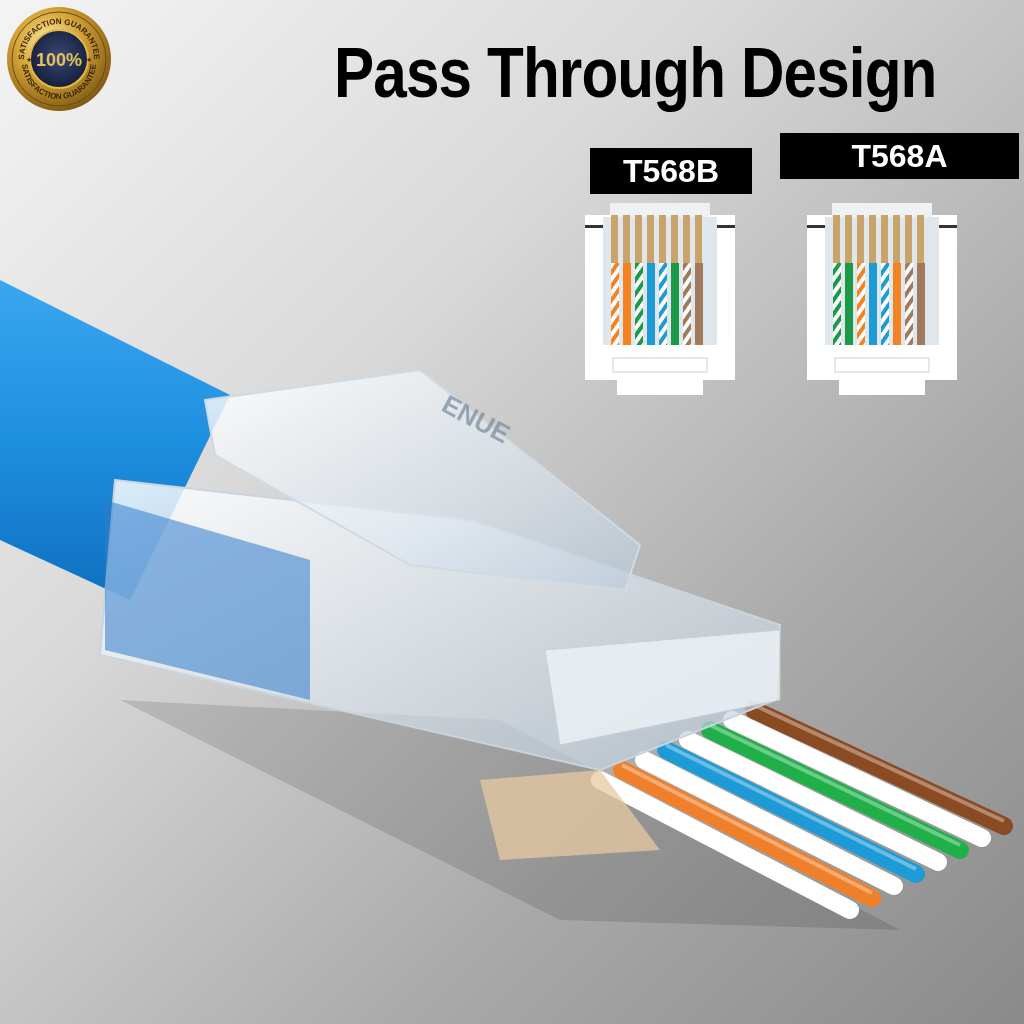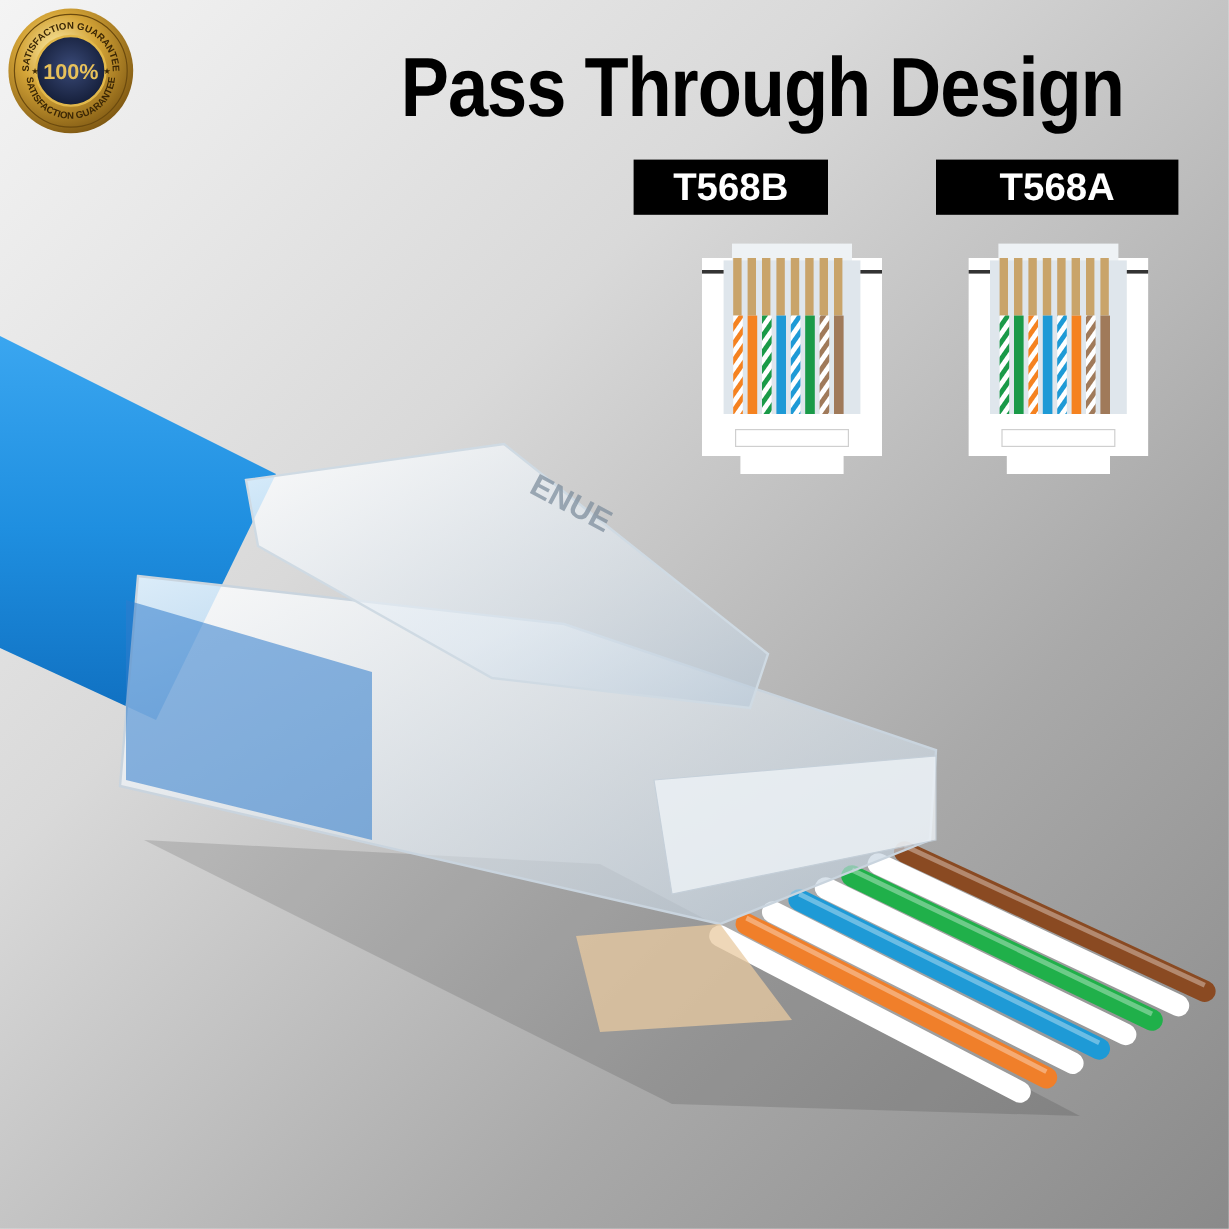--- a/index.html
+++ b/index.html
@@ -43,22 +43,22 @@
       <textPath href="#arcBot" startOffset="50%" text-anchor="middle">SATISFACTION GUARANTEE</textPath>
     </text>
     <text x="53" y="60" text-anchor="middle" font-family="Liberation Sans, sans-serif" font-size="18" font-weight="700" fill="#e8c15a">100%</text>
     <text x="20" y="56" font-size="7" fill="#3a2605">★</text>
     <text x="80" y="56" font-size="7" fill="#3a2605">★</text>
   </svg>
 </div>
 
 <div class="headline">Pass Through Design</div>
 
-<div class="std-label" style="left:528px;width:162px;">T568B</div>
-<div class="std-label" style="left:780px;width:202px;">T568A</div>
+<div class="std-label" style="left:590px;width:162px;margin-top:15px;">T568B</div>
+<div class="std-label" style="left:780px;width:239px;">T568A</div>
 
 <div class="plug" style="left:585px;" id="plugB"><svg width="150" height="205" viewBox="0 0 150 205">
     <defs>
         <pattern id="st0_0" width="8" height="8" patternUnits="userSpaceOnUse" patternTransform="rotate(35)">
           <rect width="8" height="8" fill="#fff"></rect>
           <rect width="4" height="8" fill="#f58220"></rect>
         </pattern>
         <pattern id="st0_1" width="8" height="8" patternUnits="userSpaceOnUse" patternTransform="rotate(35)">
           <rect width="8" height="8" fill="#fff"></rect>
           <rect width="4" height="8" fill="#f58220"></rect>

